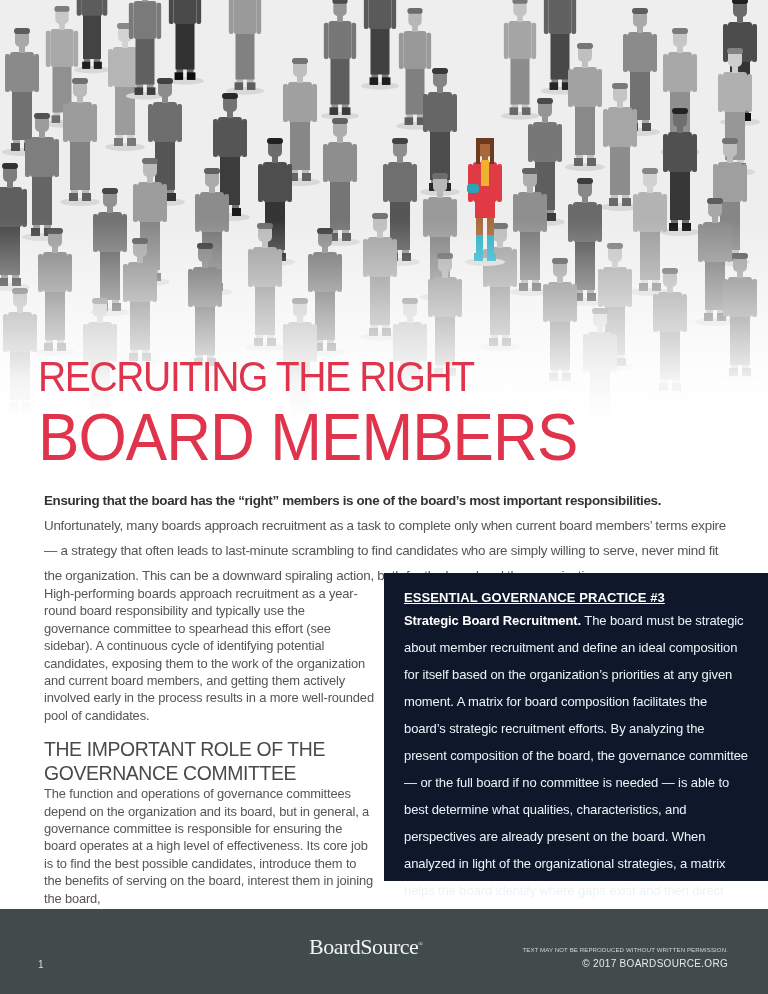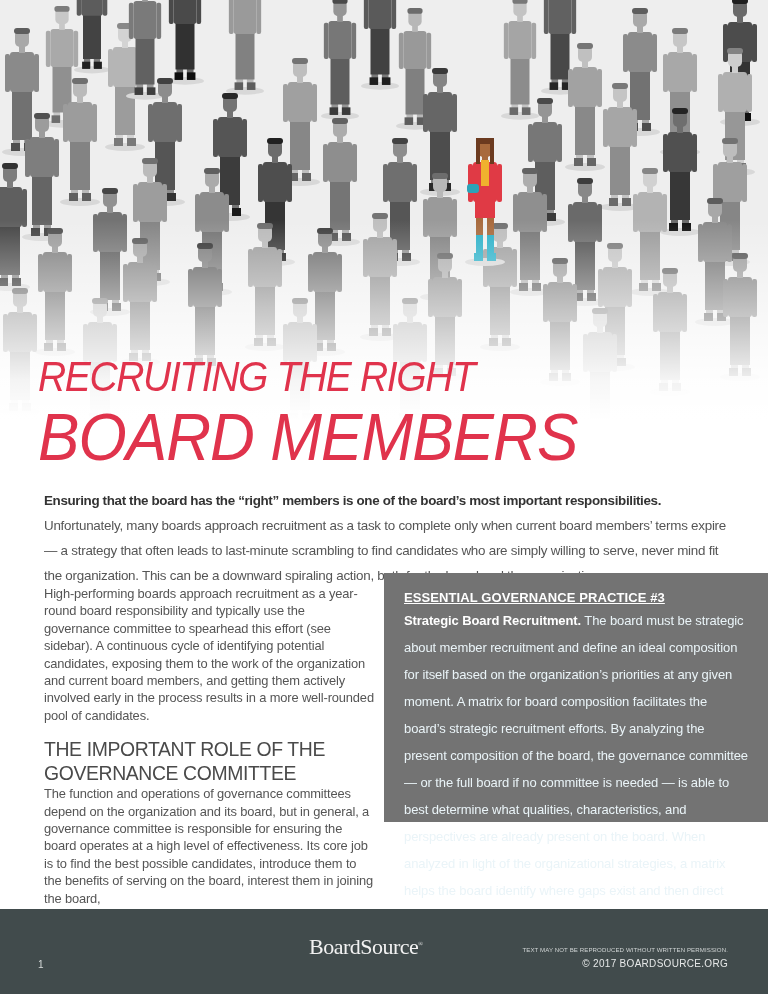--- a/index.html
+++ b/index.html
@@ -4,31 +4,31 @@
 <style>
   * { margin: 0; padding: 0; box-sizing: border-box; }
   html, body { width: 768px; height: 994px; overflow: hidden; background: #ffffff; }
   body { position: relative; font-family: "Liberation Sans", sans-serif; color: #4a4a4a; }
 
   .hero { position: absolute; left: 0; top: 0; width: 768px; height: 420px; background: #eeeeee; overflow: hidden; }
   .hero svg { position: absolute; left: 0; top: 0; width: 768px; height: 420px; }
   .hero-fade { position: absolute; left: 0; top: 220px; width: 768px; height: 200px;
     background: linear-gradient(to bottom, rgba(255,255,255,0) 0%, rgba(255,255,255,0.55) 45%, rgba(255,255,255,0.92) 80%, #ffffff 100%); }
 
-  .title { position: absolute; left: 38px; top: 352px; color: #e0334c; font-family: "Liberation Sans", sans-serif; font-weight: normal; font-style: italic; }
+  .title { position: absolute; left: 38px; top: 352px; color: #e0334c; font-family: "Liberation Sans", sans-serif; font-weight: normal; }
   .title .l1 { display: block; font-size: 42px; line-height: 50px; letter-spacing: -1.5px; transform: scaleX(0.93); transform-origin: left; }
   .title .l2 { display: block; font-size: 66px; line-height: 70px; letter-spacing: -1px; transform: scaleX(0.94); transform-origin: left; margin-top: 0px; }
 
   .intro { position: absolute; left: 44px; top: 488px; width: 690px; font-size: 13.4px; line-height: 25px; color: #555; letter-spacing: -0.25px; }
   .intro .lead { color: #333; font-weight: bold; letter-spacing: -0.35px; }
 
   .col-left { position: absolute; left: 44px; top: 585px; width: 330px; font-size: 12.9px; line-height: 17.4px; color: #555; letter-spacing: -0.15px; }
   .col-left h2 { font-weight: normal; font-size: 20px; line-height: 24px; color: #4a4a4a; margin-top: 13px; letter-spacing: -0.4px; transform: scaleX(0.97); transform-origin: left; }
 
-  .sidebar { position: absolute; left: 384px; top: 573px; width: 384px; height: 249px; background: #737373; padding: 16px 20px 0 20px; color: #eaf4f8; }
+  .sidebar { position: absolute; left: 384px; top: 573px; width: 384px; height: 308px; background: #0f172a; padding: 16px 20px 0 20px; color: #eaf4f8; }
   .sidebar .kicker { font-weight: bold; font-size: 13px; color: #ffffff; text-decoration: underline; letter-spacing: 0.1px; line-height: 18px; }
   .sidebar .body { font-size: 13px; line-height: 27px; letter-spacing: -0.1px; }
   .sidebar .body b { color: #ffffff; }
 
   .footer { position: absolute; left: 0; top: 909px; width: 768px; height: 85px; background: #414b4c; color: #d8dcdc; }
   .footer .page { position: absolute; left: 38px; top: 50px; font-size: 10px; }
   .footer .logo { position: absolute; left: 309px; top: 25px; font-family: "Liberation Serif", serif; font-size: 22px; color: #f2f2f2; letter-spacing: -0.5px; }
   .footer .logo sup { font-size: 6px; vertical-align: super; }
   .footer .notice { position: absolute; right: 40px; top: 37px; font-size: 6.1px; letter-spacing: 0.1px; color: #d0d4d4; }
   .footer .copy { position: absolute; right: 40px; top: 49px; font-size: 10px; letter-spacing: 0.3px; color: #e6e8e8; }

